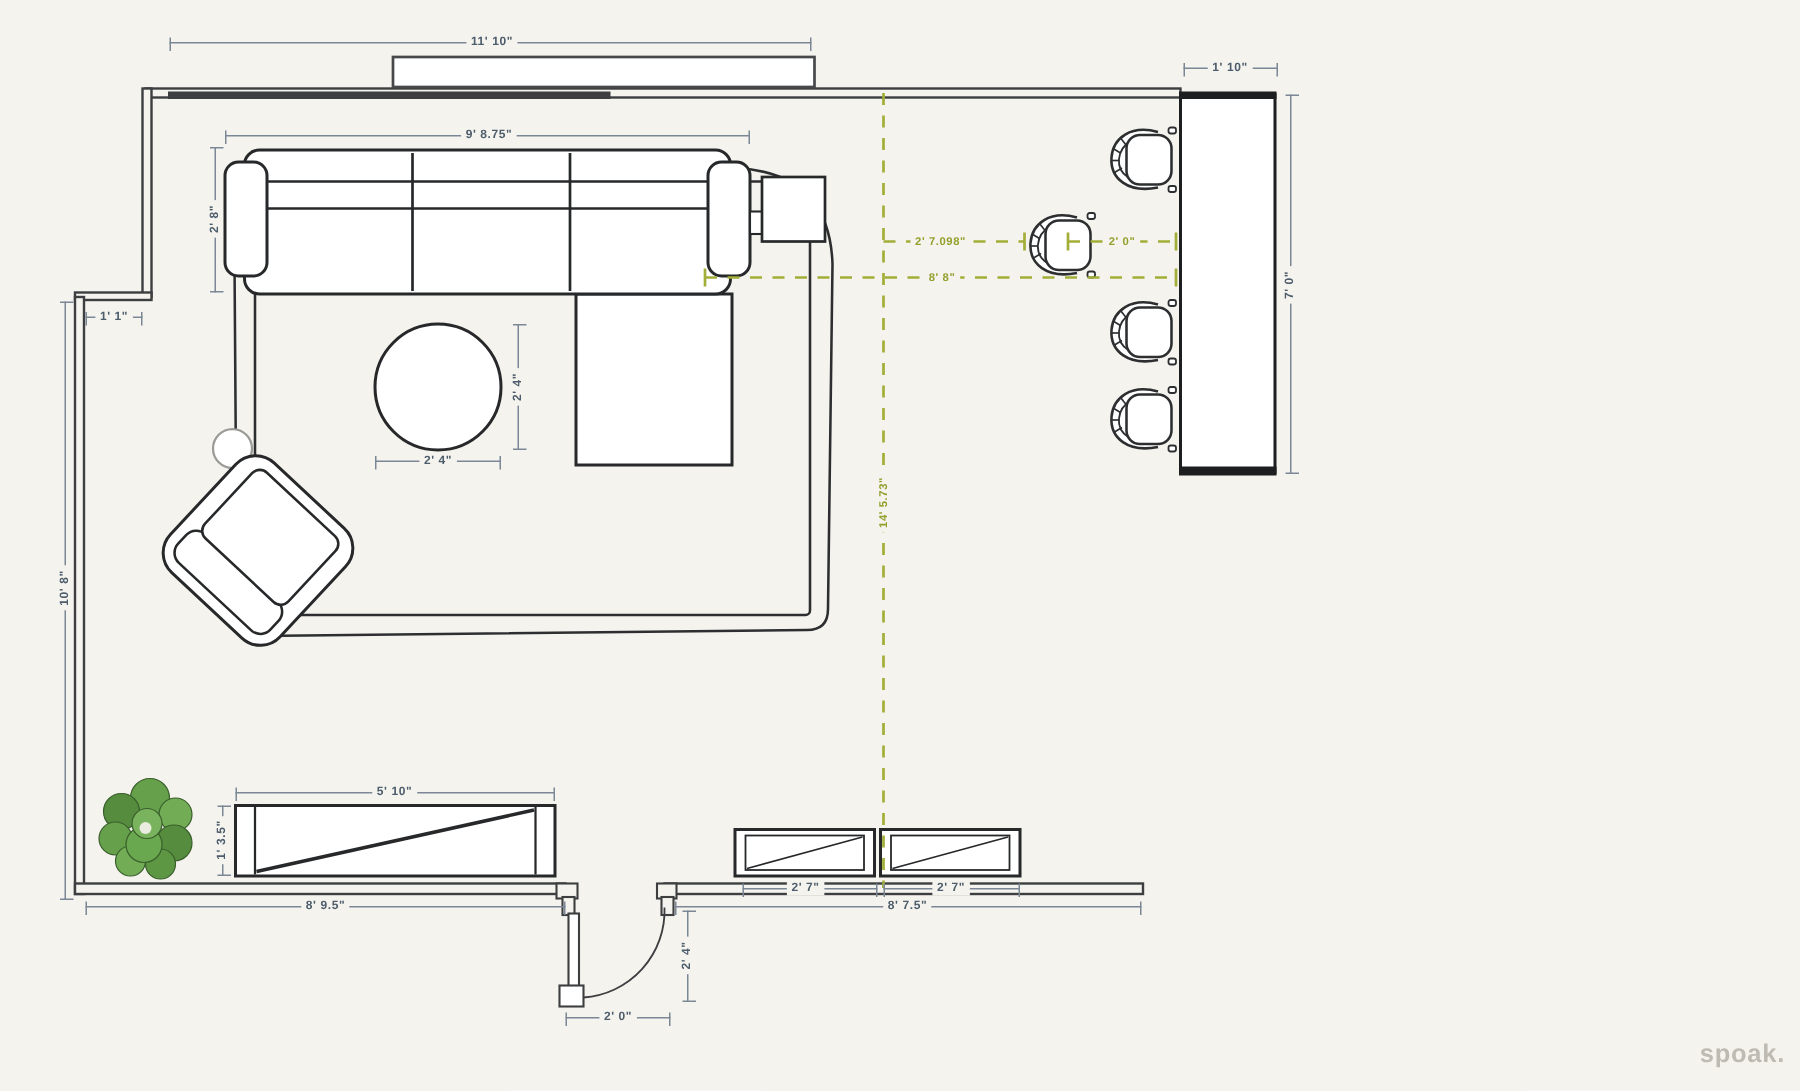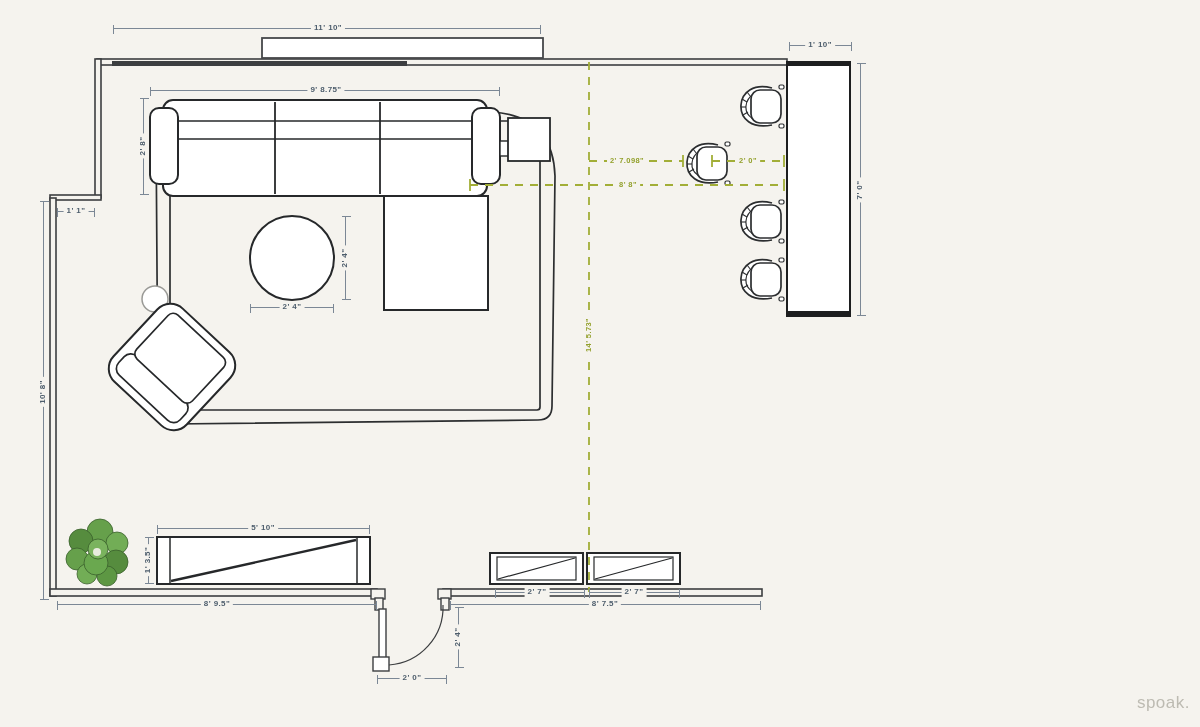--- a/index.html
+++ b/index.html
@@ -17,21 +17,21 @@
   .dim-v::before,.dim-v::after{content:"";position:absolute;left:-4px;width:9px;height:1px;background:#7b8795;}
   .dim-v::before{top:0;}.dim-v::after{bottom:0;}
   .dim-label{
     position:absolute;font-size:8px;font-weight:700;color:#4d5d6c;
     background:#f5f3ee;padding:0 3px;white-space:nowrap;letter-spacing:.4px;
     transform:translate(-50%,-50%);line-height:10px;
   }
   .dim-label.rot{transform:translate(-50%,-50%) rotate(-90deg);}
   .dim-label.green{color:#93a02c;}
   .watermark{
-    position:absolute;right:10px;bottom:14px;font-size:17px;font-weight:400;
+    position:absolute;right:10px;bottom:14px;font-size:17px;font-weight:700;
     color:#bdbbb2;letter-spacing:.5px;
   }
 </style>
 </head>
 <body>
 
 <div class="plan">
 
   <svg width="1200" height="727" viewBox="0 0 1200 727">
     <defs>

